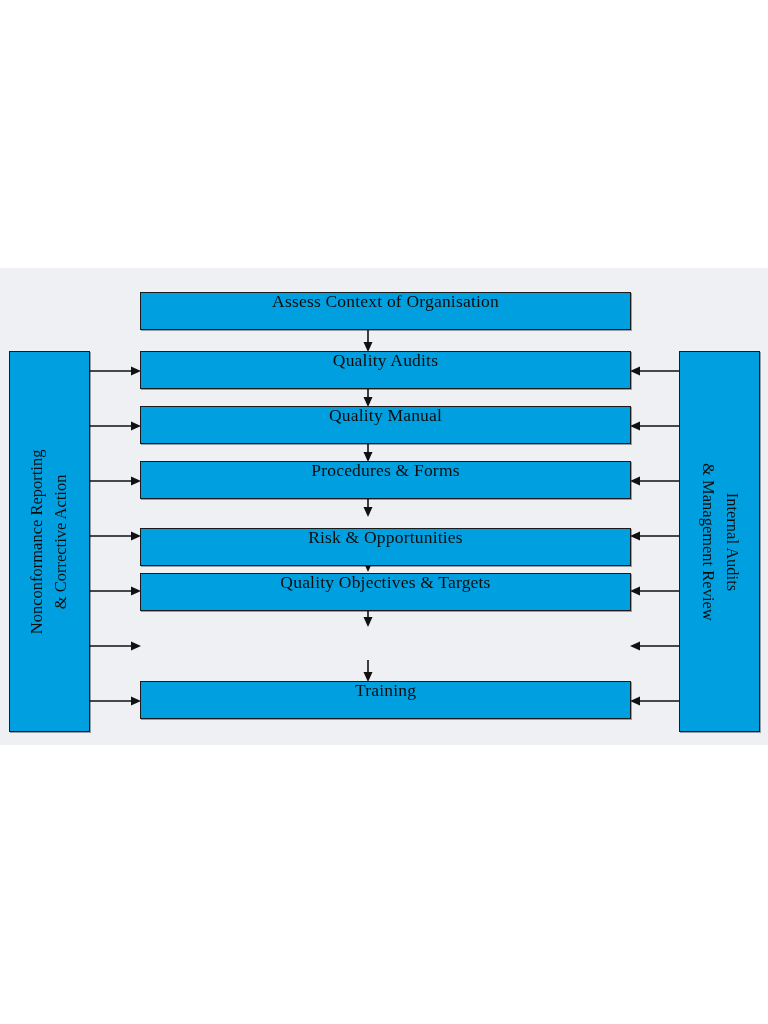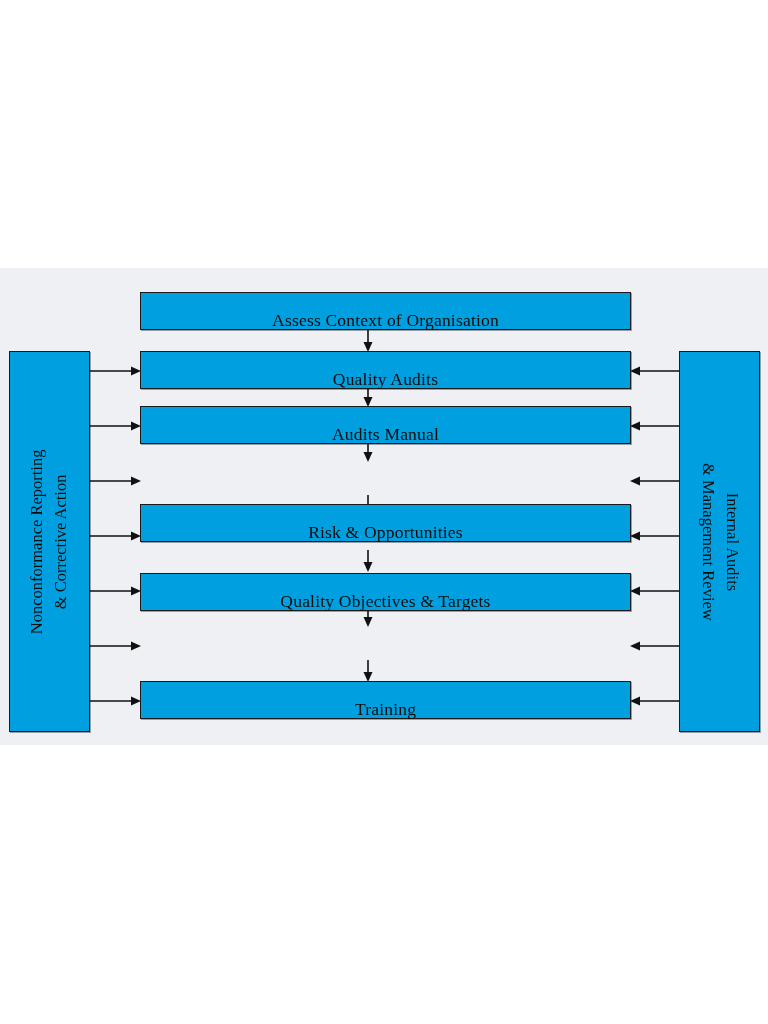--- a/index.html
+++ b/index.html
@@ -48,21 +48,21 @@
     background: #00a0e0;
     border: 1.5px solid #1a1a1a;
     box-shadow: 1px 1px 0 rgba(0,0,0,0.35);
   }
 
   .process-box {
     left: 140px;
     width: 491px;
     height: 38px;
     display: flex;
-    align-items: flex-end;
+    align-items: flex-start;
     justify-content: center;
   }
 
   .process-label {
     color: #0d0d0d;
     font-size: 17.5px;
     letter-spacing: 0.2px;
     white-space: nowrap;
     line-height: 1;
   }
@@ -195,25 +195,28 @@
 
     <div class="box process-box" style="top:24px">
       <span class="process-label">Assess Context of Organisation</span>
     </div>
 
     <div class="box process-box" style="top:83px">
       <span class="process-label">Quality Audits</span>
     </div>
 
     <div class="box process-box" style="top:138px">
-      <span class="process-label">Audits Manual</span>
-    </div>
-
-
-    <div class="box process-box" style="top:236px">
+      <span class="process-label">Quality Manual</span>
+    </div>
+
+    <div class="box process-box" style="top:193px">
+      <span class="process-label">Procedures &amp; Forms</span>
+    </div>
+
+    <div class="box process-box" style="top:260px">
       <span class="process-label">Risk &amp; Opportunities</span>
     </div>
 
     <div class="box process-box" style="top:305px">
       <span class="process-label">Quality Objectives &amp; Targets</span>
     </div>
 
 
     <div class="box process-box" style="top:413px">
       <span class="process-label">Training</span>

